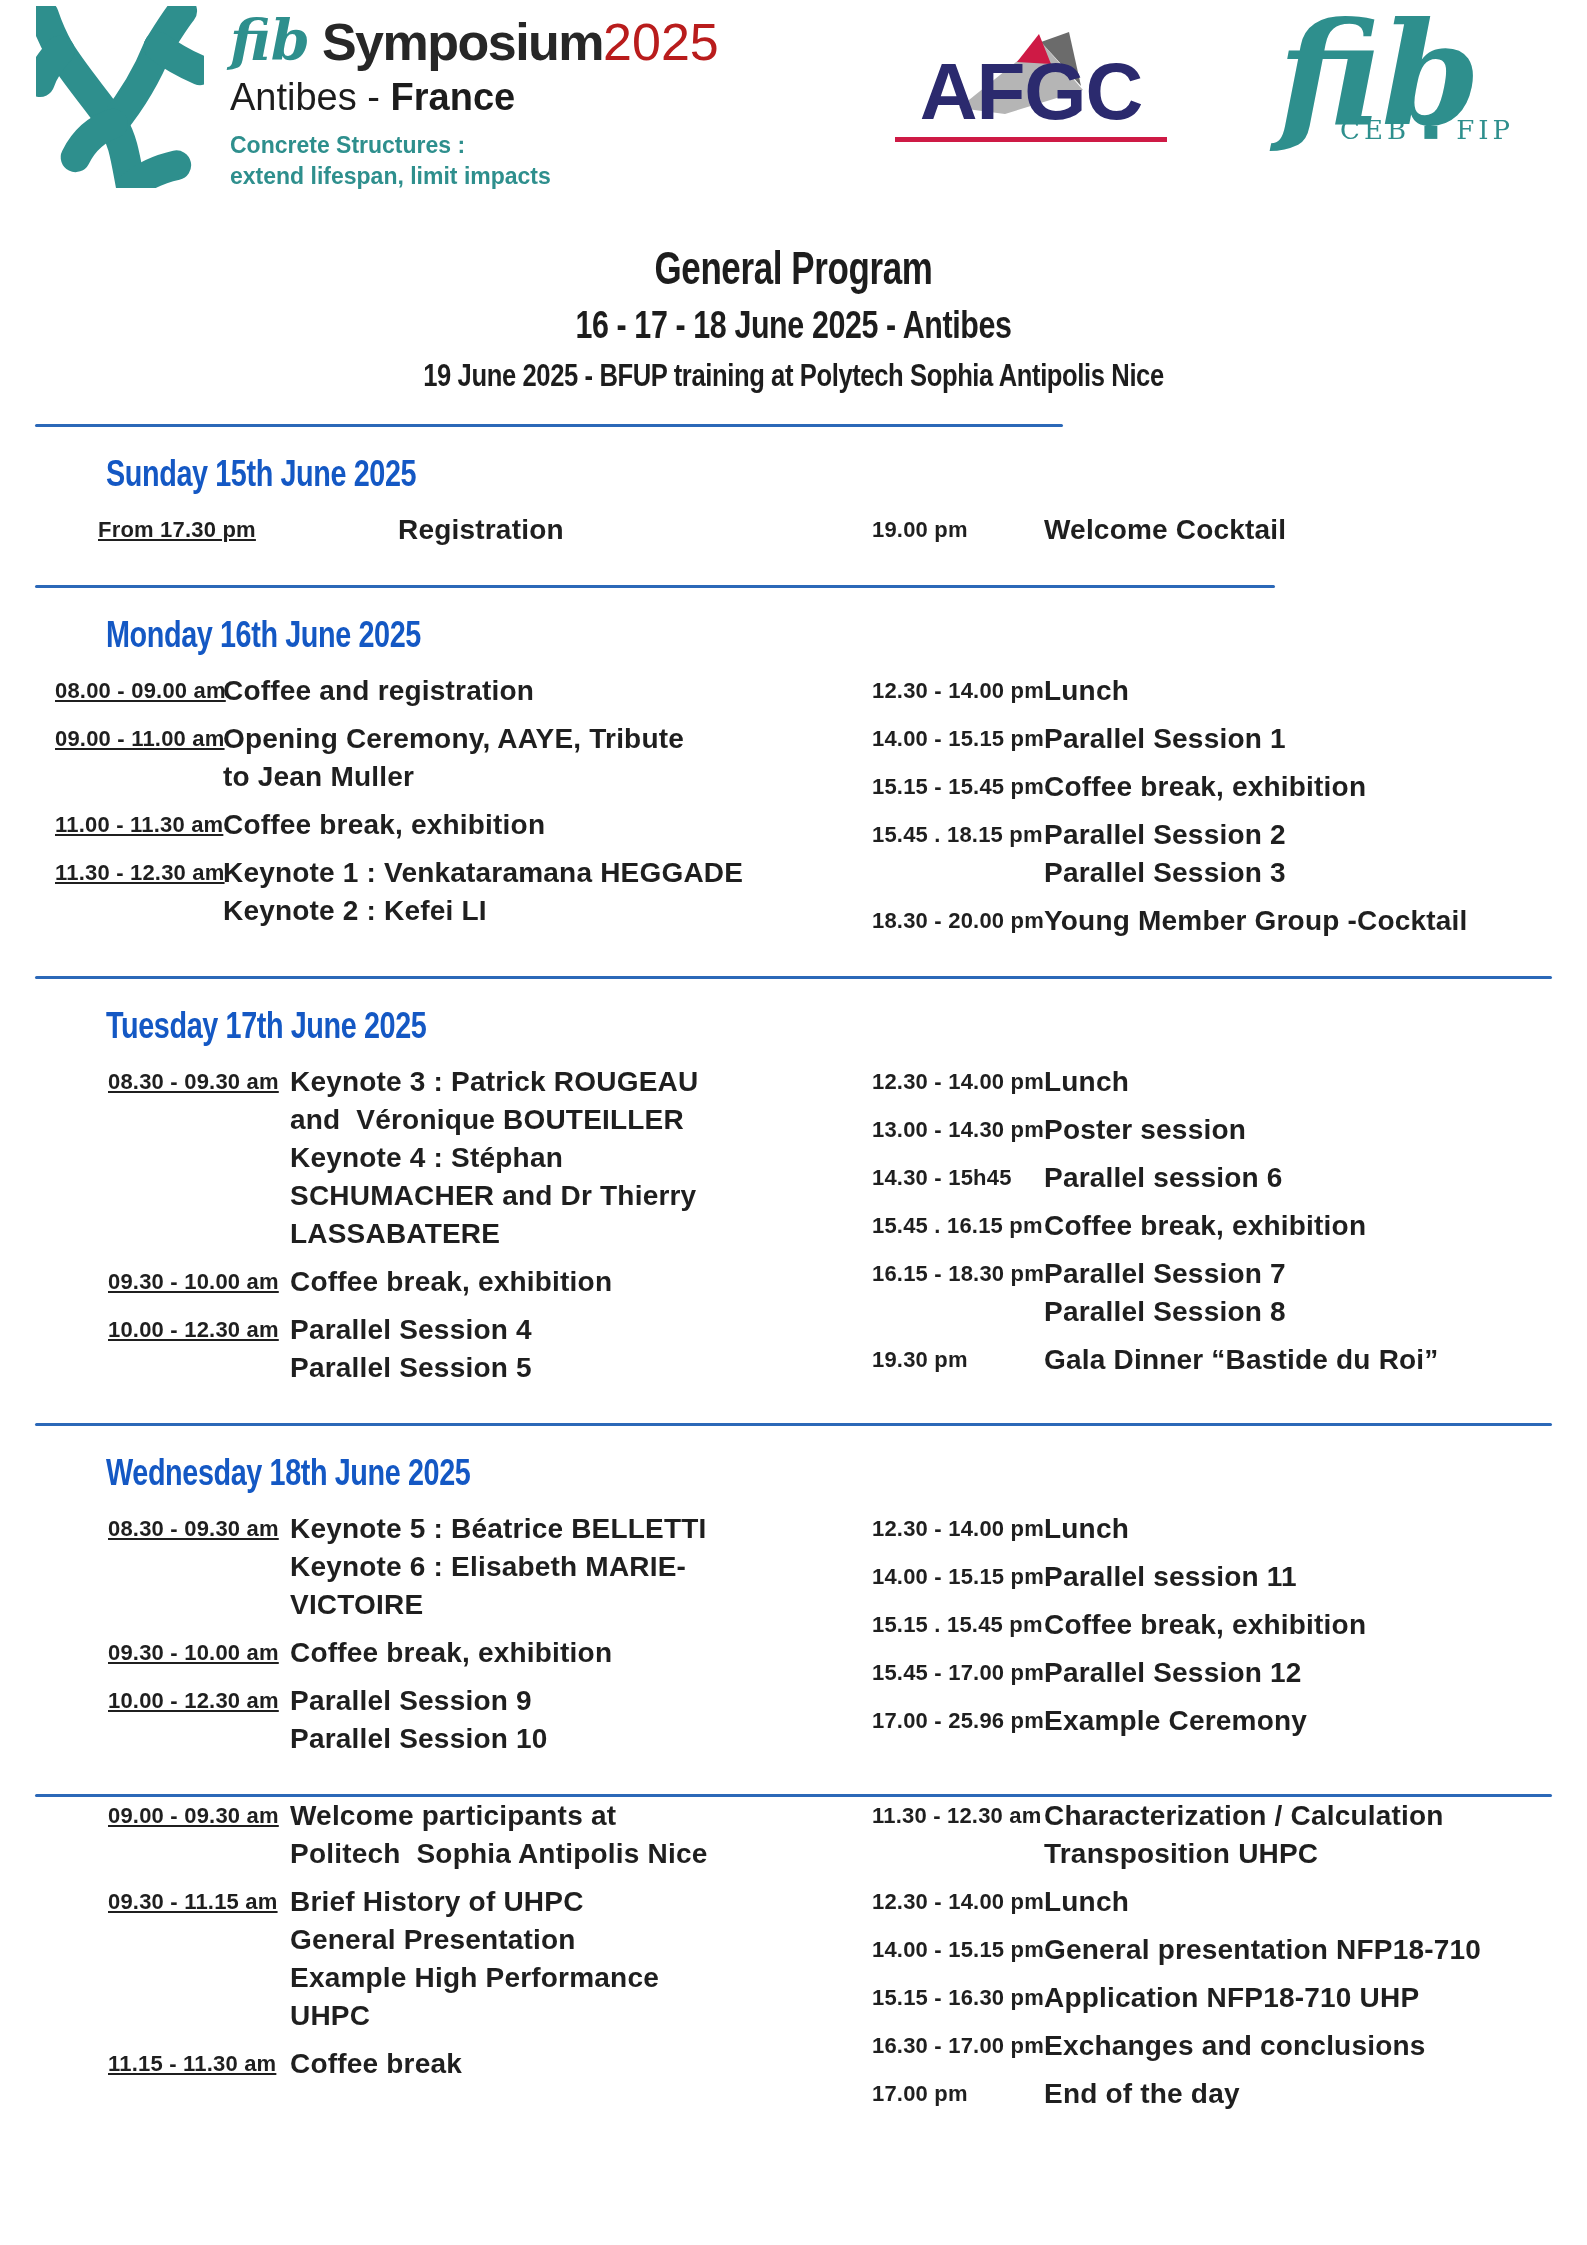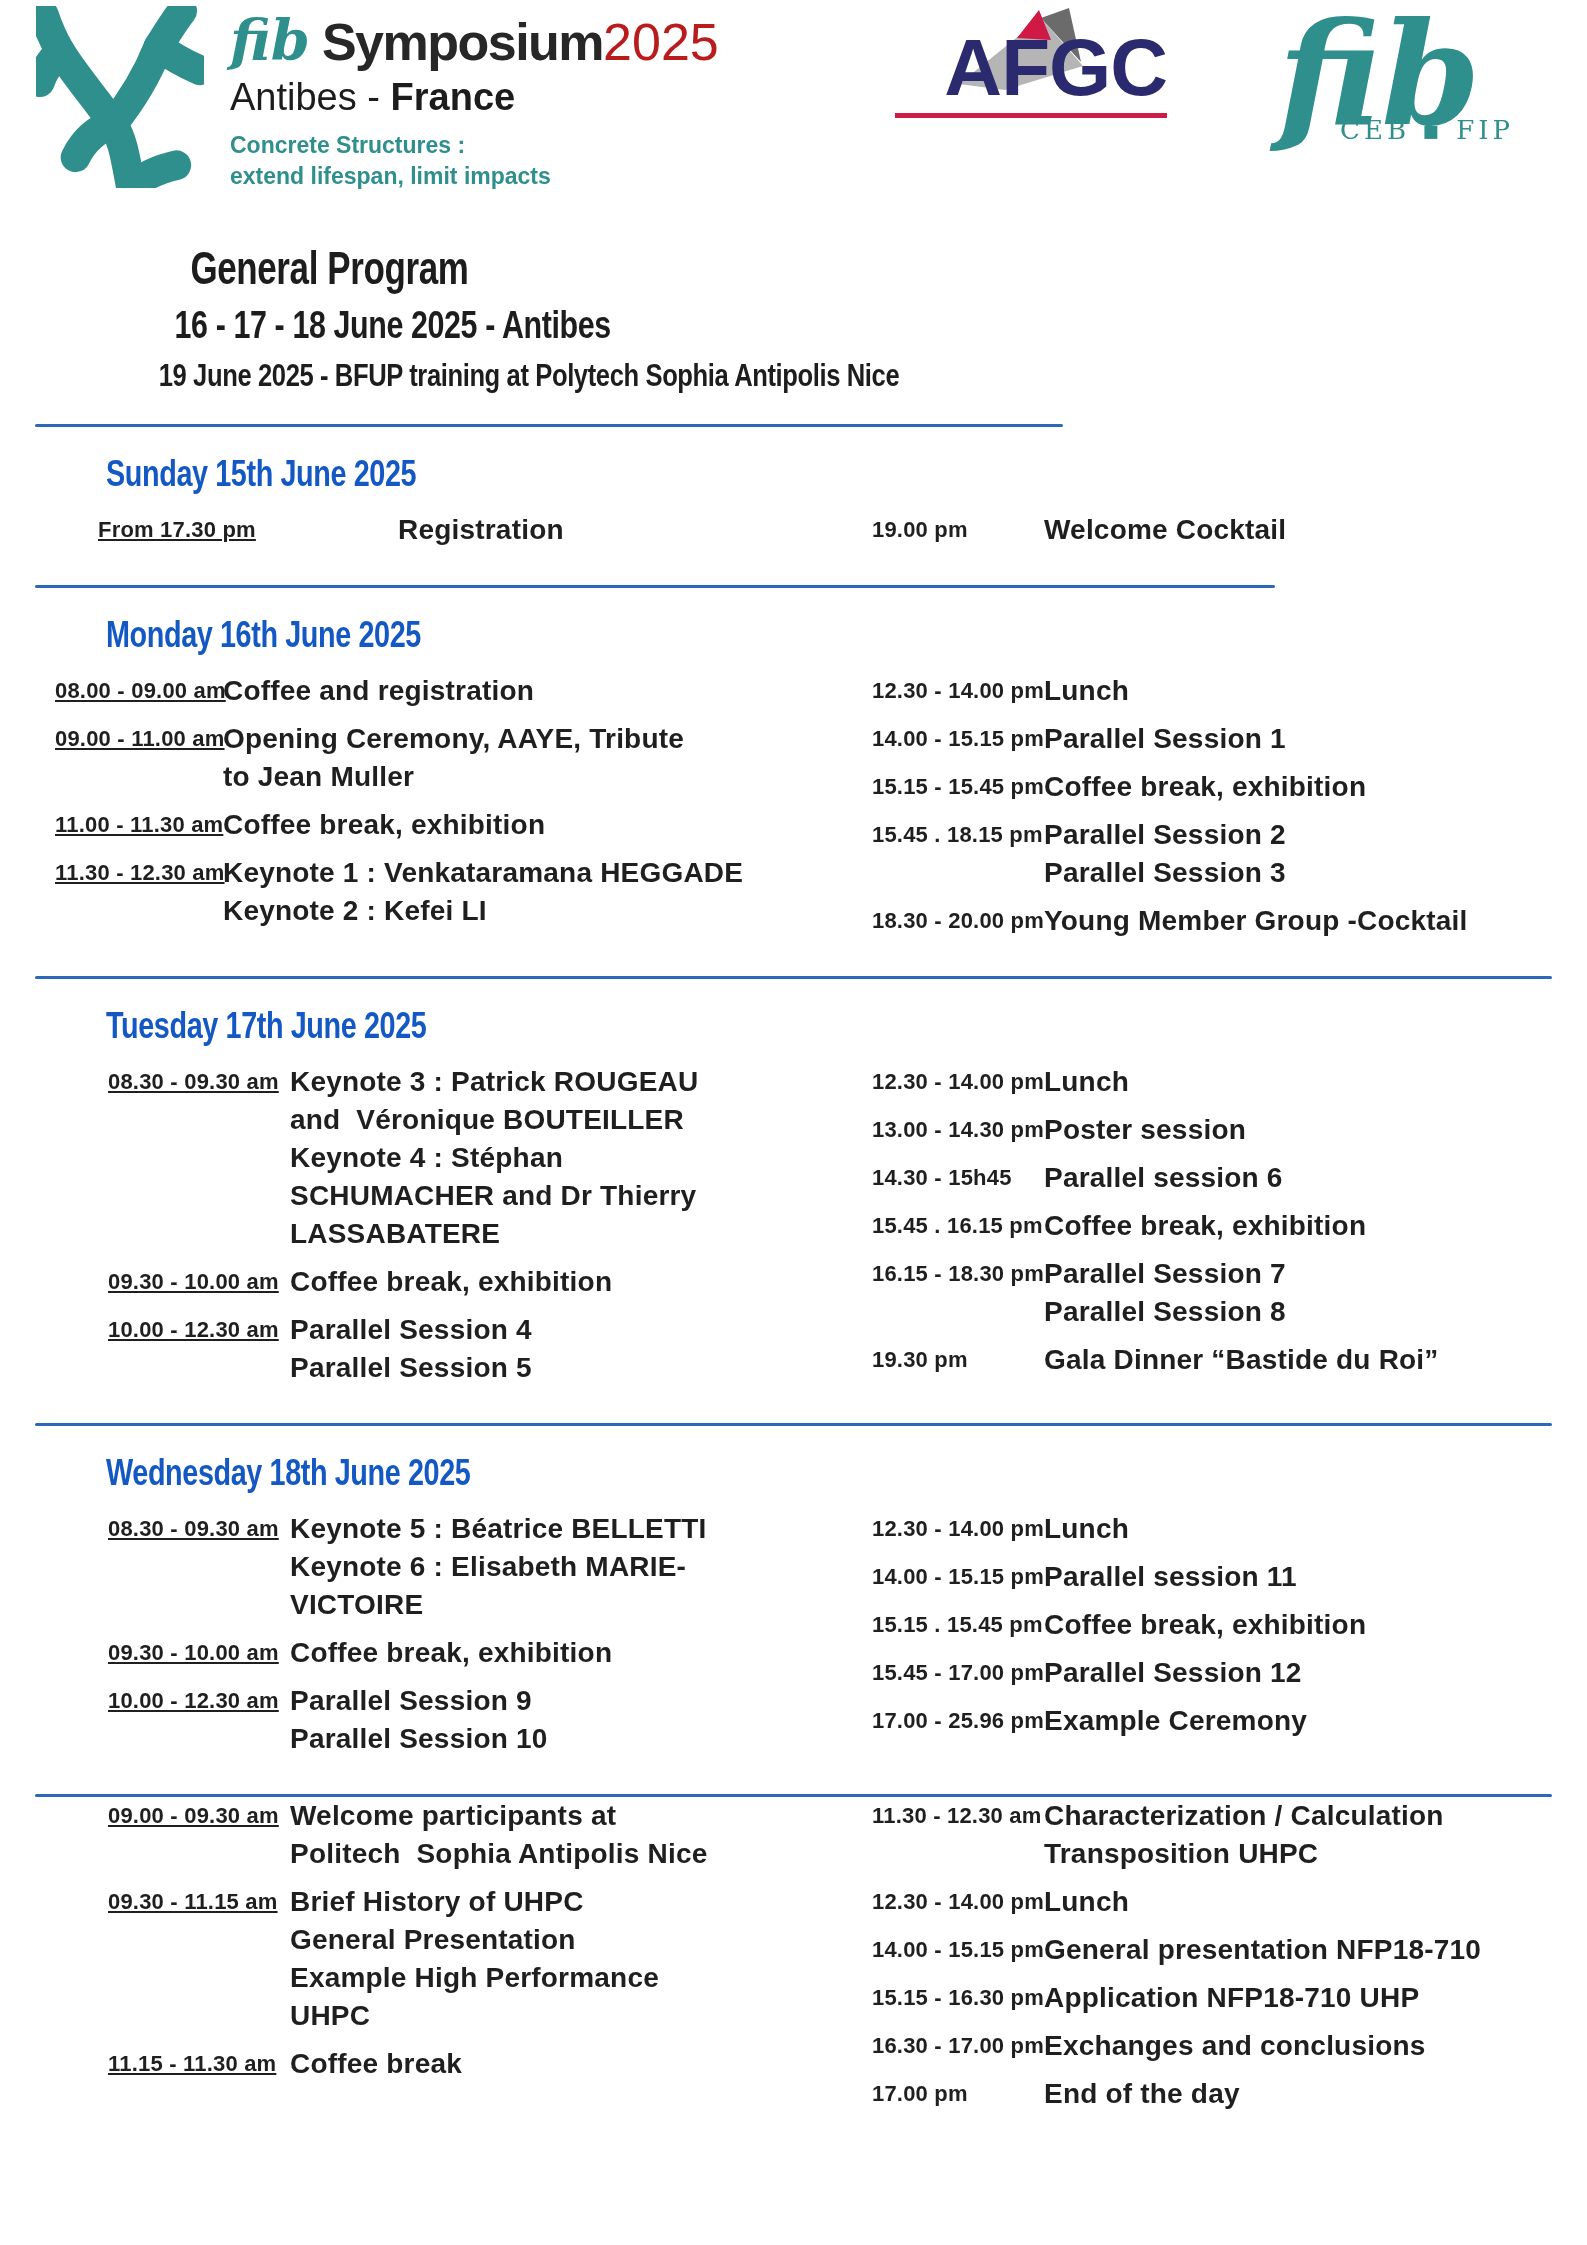--- a/index.html
+++ b/index.html
@@ -20,29 +20,29 @@
   .hdr{position:relative;height:205px;}
   .branch-logo{position:absolute;left:36px;top:6px;}
   .brand-text{position:absolute;left:230px;top:12px;}
   .brand-line1{white-space:nowrap;line-height:1;}
   .brand-fib{font-family:"DejaVu Serif",serif;font-style:italic;font-weight:700;color:var(--teal);font-size:56px;margin-right:12px;}
   .brand-sym{font-weight:700;color:#272727;font-size:52px;letter-spacing:-1.5px;}
   .brand-year{font-weight:400;color:#b91c1c;font-size:52px;}
   .brand-line2{margin-top:10px;font-size:38px;color:#1c1c1c;line-height:1;}
   .brand-line2 b{font-weight:700;}
   .brand-tag{margin-top:14px;color:var(--teal);font-size:23px;font-weight:700;line-height:1.35;}
-  .afgc{position:absolute;left:895px;top:4px;width:272px;text-align:right;}
+  .afgc{position:absolute;left:895px;top:28px;width:272px;text-align:center;}
   .afgc-sail{position:absolute;left:58px;top:-2px;z-index:0;}
   .afgc-label{position:relative;z-index:1;margin-top:24px;font-size:80px;line-height:1;font-weight:700;color:var(--navy);letter-spacing:-1px;}
   .afgc-underline{height:5px;background:var(--red);margin-top:5px;}
   .fiblogo{position:absolute;left:1278px;top:0px;width:240px;color:var(--teal);}
   .fib-script{font-family:"DejaVu Serif",serif;font-style:italic;font-weight:700;font-size:142px;line-height:1.05;}
   .cebfip{font-family:"DejaVu Serif",serif;font-size:26px;letter-spacing:4px;margin-top:-34px;text-align:right;padding-right:4px;}
   
-  .titles{margin-top:36px;text-align:left;color:#1d1d1d;}
+  .titles{margin-top:36px;text-align:center;color:#1d1d1d;}
   .t1{font-size:46px;font-weight:700;transform:scaleX(0.76);letter-spacing:-0.5px;}
   .t2{font-size:39px;font-weight:700;transform:scaleX(0.78);margin-top:8px;letter-spacing:-0.5px;}
   .t3{font-size:32px;font-weight:700;transform:scaleX(0.8);margin-top:10px;letter-spacing:-0.5px;}
   
   #days{margin-top:30px;}
   .rule{height:3px;background:var(--rule);margin:26px 0 0 35px;border-radius:2px;}
   .day-0 .rule{width:1028px;}
   .day-1 .rule{width:1240px;}
   .day-2 .rule,.day-3 .rule,.day-4 .rule{width:1517px;}
   .day-title-wrap{margin:26px 0 16px 0;padding-left:106px;}

